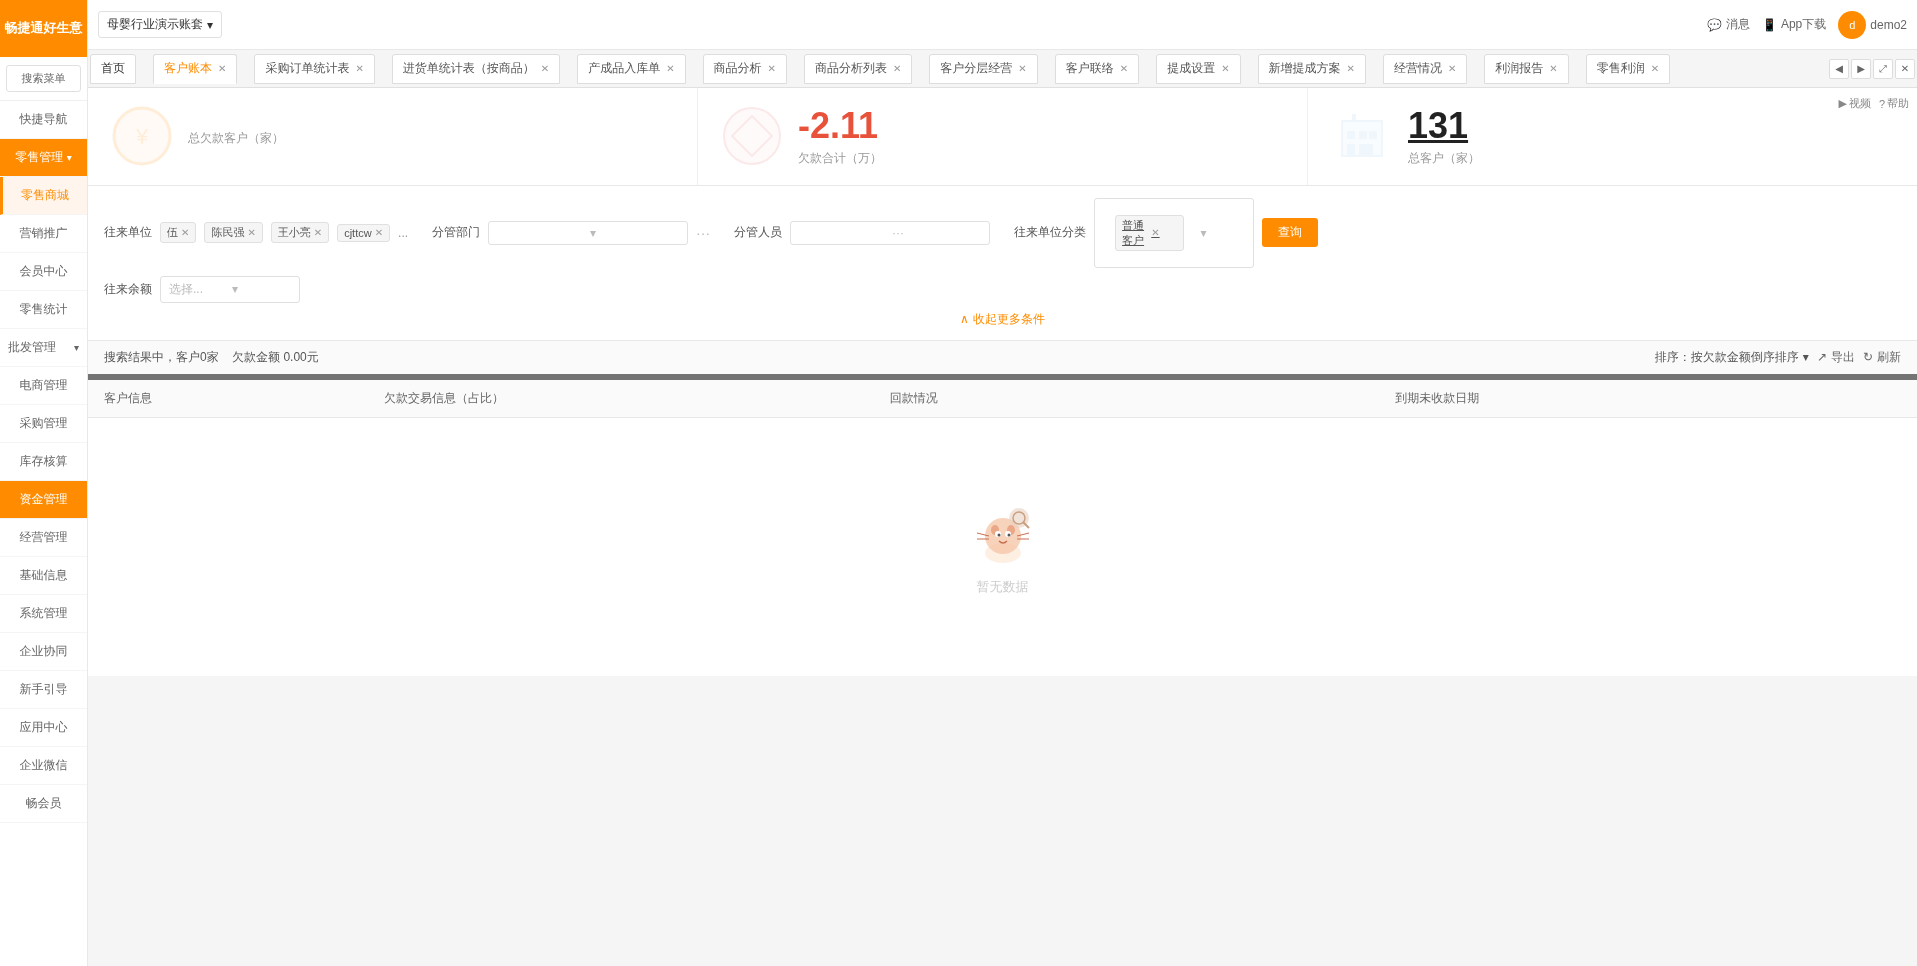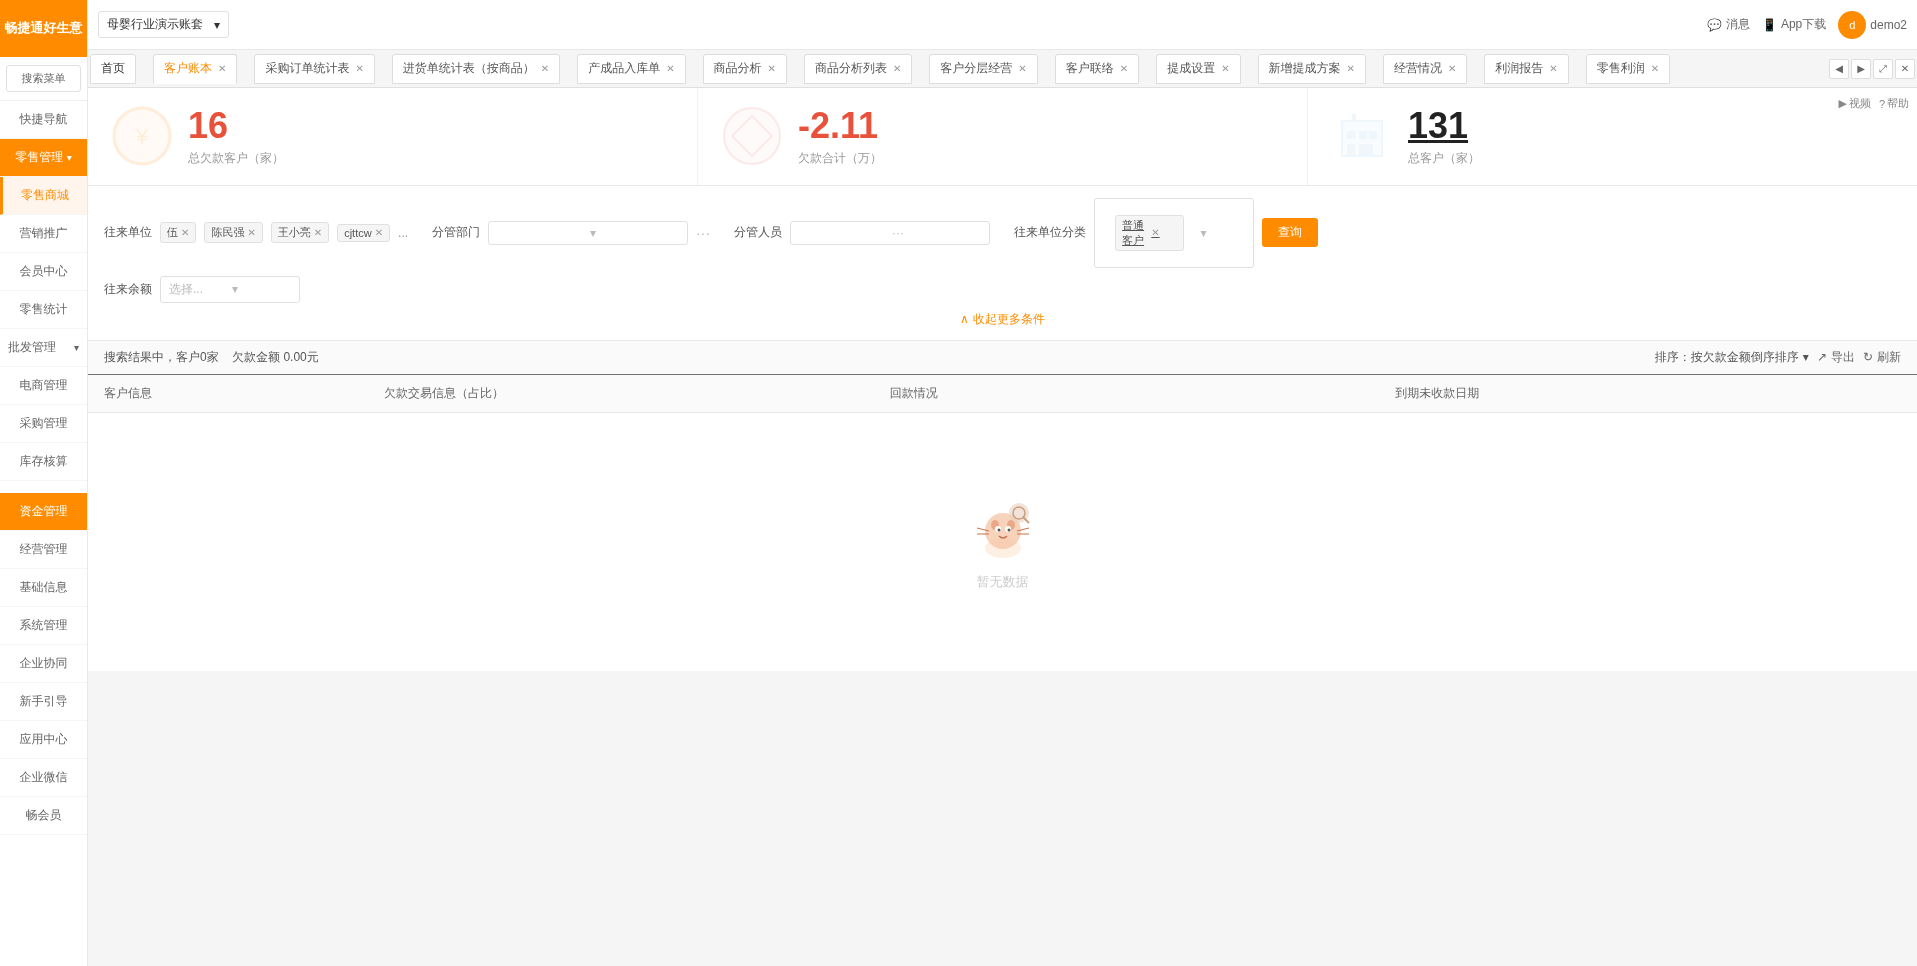--- a/index.html
+++ b/index.html
@@ -14,21 +14,21 @@
     .sidebar-nav-item.active { background: #ff8c00; color: #fff; }
     .sidebar-nav-item.active-sub { background: #fff5ed; color: #ff8c00; border-left: 3px solid #ff8c00; }
     .sidebar-nav-item.has-arrow { display: flex; align-items: center; justify-content: space-between; padding: 10px 8px; }
 
     
     .main { flex: 1; display: flex; flex-direction: column; overflow: hidden; }
 
     
     .topbar { height: 50px; background: #fff; display: flex; align-items: center; border-bottom: 1px solid #e8e8e8; padding: 0 10px; justify-content: space-between; }
     .topbar-left { display: flex; align-items: center; gap: 8px; }
-    .topbar-dropdown { display: flex; align-items: center; gap: 11px; font-size: 12px; color: #333; cursor: pointer; border: 1px solid #e0e0e0; border-radius: 3px; padding: 4px 8px; }
+    .topbar-dropdown { display: flex; align-items: center; gap: 4px; font-size: 12px; color: #333; cursor: pointer; border: 1px solid #e0e0e0; border-radius: 3px; padding: 4px 8px; }
     .topbar-right { display: flex; align-items: center; gap: 12px; font-size: 12px; color: #666; }
     .topbar-right-item { display: flex; align-items: center; gap: 4px; cursor: pointer; }
     .avatar { width: 28px; height: 28px; border-radius: 50%; background: #ff8c00; display: flex; align-items: center; justify-content: center; color: #fff; font-size: 11px; }
 
     
     .tabbar { height: 38px; background: #f5f5f5; display: flex; align-items: center; border-bottom: 1px solid #e0e0e0; overflow: hidden; padding: 0 2px; gap: 15px; }
     .tab { height: 30px; display: flex; align-items: center; padding: 0 10px; font-size: 12px; color: #555; cursor: pointer; border: 1px solid #ddd; border-radius: 3px 3px 0 0; margin-right: 2px; background: #fff; white-space: nowrap; gap: 4px; }
     .tab.active { background: #fff; color: #ff8c00; border-bottom-color: #fff; font-weight: 500; }
     .tab-close { color: #999; font-size: 10px; margin-left: 2px; }
     .tab-home { background: #fff; color: #333; }
@@ -58,21 +58,21 @@
     .filter-tag { display: flex; align-items: center; gap: 3px; background: #f5f5f5; border: 1px solid #e0e0e0; border-radius: 3px; padding: 2px 6px; font-size: 11px; color: #555; }
     .filter-tag-close { color: #999; cursor: pointer; font-size: 10px; }
     .filter-more { color: #999; cursor: pointer; font-size: 12px; }
     .filter-select { display: flex; align-items: center; gap: 4px; border: 1px solid #e0e0e0; border-radius: 3px; padding: 4px 8px; font-size: 12px; color: #555; cursor: pointer; min-width: 120px; background: #fff; }
     .filter-select-wide { min-width: 200px; }
     .filter-select span { flex: 1; }
     .filter-btn-query { background: #ff8c00; color: #fff; border: none; border-radius: 3px; padding: 6px 16px; font-size: 12px; cursor: pointer; }
     .collapse-btn { display: flex; align-items: center; gap: 4px; color: #ff8c00; font-size: 12px; cursor: pointer; justify-content: center; margin-top: 4px; }
 
     
-    .result-bar { display: flex; align-items: center; justify-content: space-between; padding: 8px 16px; background: #fafafa; border-bottom: 1px solid #737373; font-size: 12px; color: #555; }
+    .result-bar { display: flex; align-items: center; justify-content: space-between; padding: 8px 16px; background: #fafafa; border-bottom: 6px solid #737373; font-size: 12px; color: #555; }
     .result-bar-right { display: flex; align-items: center; gap: 8px; }
     .sort-select { display: flex; align-items: center; gap: 4px; cursor: pointer; color: #555; }
     .action-btn { display: flex; align-items: center; gap: 4px; cursor: pointer; color: #666; }
 
     
     .table-container { background: #fff; }
     .table-header { display: flex; padding: 10px 16px; border-bottom: 1px solid #e8e8e8; background: #fafafa; font-size: 12px; color: #666; font-weight: 500; }
     .col-customer { width: 280px; }
     .col-debt { flex: 1; }
     .col-repayment { flex: 1; }
@@ -119,21 +119,21 @@
   </div>
   <div class="sidebar-nav-item">
     <span>电商管理</span>
   </div>
   <div class="sidebar-nav-item">
     <span>采购管理</span>
   </div>
   <div class="sidebar-nav-item">
     <span>库存核算</span>
   </div>
-  <div class="sidebar-nav-item" style="background:#ff8c00;color:#fff;margin-top:12px;">
+  <div class="sidebar-nav-item" style="background:#ff8c00;color:#fff;">
     <span>资金管理</span>
   </div>
   <div class="sidebar-nav-item">
     <span>经营管理</span>
   </div>
   <div class="sidebar-nav-item">
     <span>基础信息</span>
   </div>
   <div class="sidebar-nav-item">
     <span>系统管理</span>
@@ -251,21 +251,20 @@
     <div class="stats-row">
 
       <div class="stat-card">
         <div class="stat-card-icon">
           <svg viewBox="0 0 60 60" fill="none">
             <circle cx="30" cy="30" r="28" stroke="#ff8c00" stroke-width="3" fill="#ffe0c0"></circle>
             <text x="30" y="38" text-anchor="middle" font-size="22" fill="#ff8c00" font-family="sans-serif">¥</text>
           </svg>
         </div>
         <div class="stat-card-info">
-          <div class="stat-value red">16</div>
           <div class="stat-label">总欠款客户（家）</div>
         </div>
       </div>
 
       <div class="stat-card">
         <div class="stat-card-icon">
           <svg viewBox="0 0 60 60" fill="none">
             <circle cx="30" cy="30" r="28" stroke="#e87070" stroke-width="2" fill="#fde0e0"></circle>
             <polygon points="30,10 50,30 30,50 10,30" fill="none" stroke="#e87070" stroke-width="2"></polygon>
           </svg>

